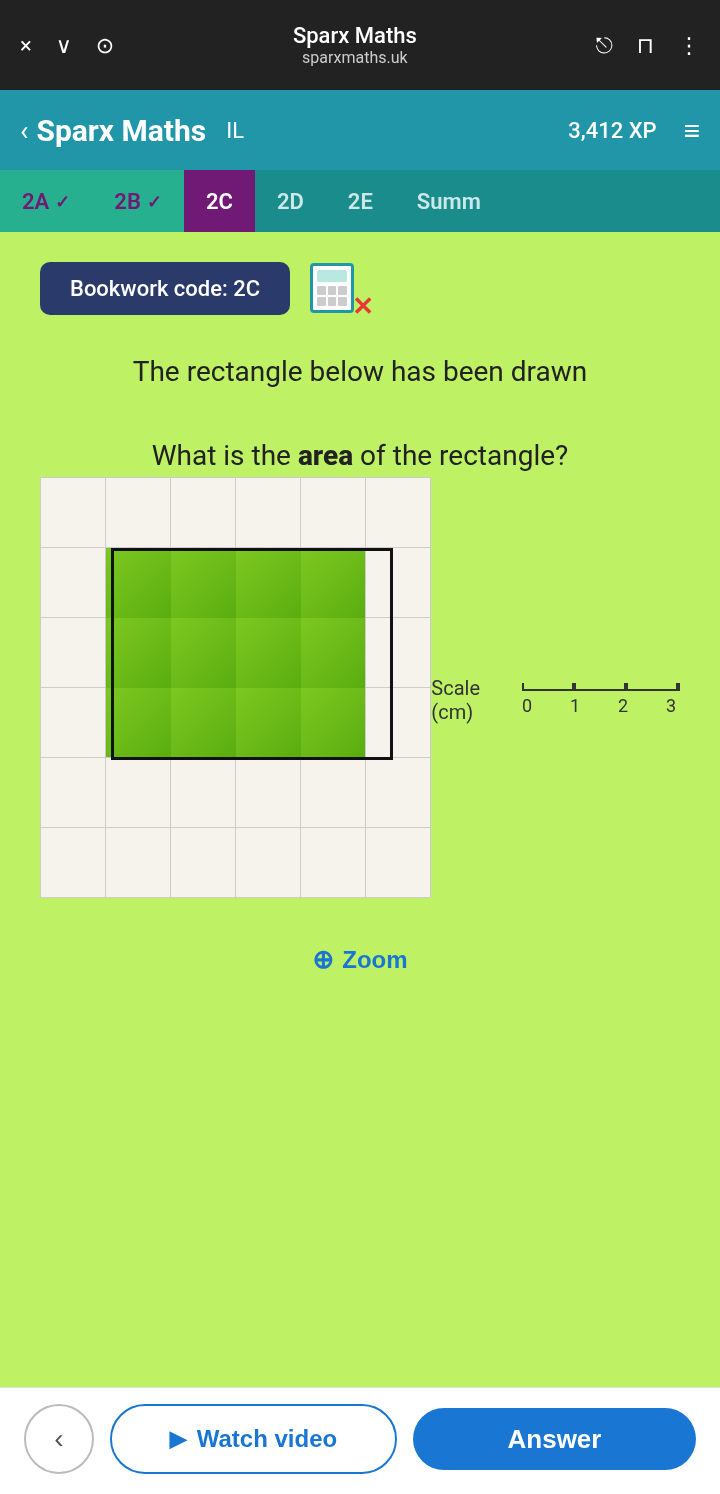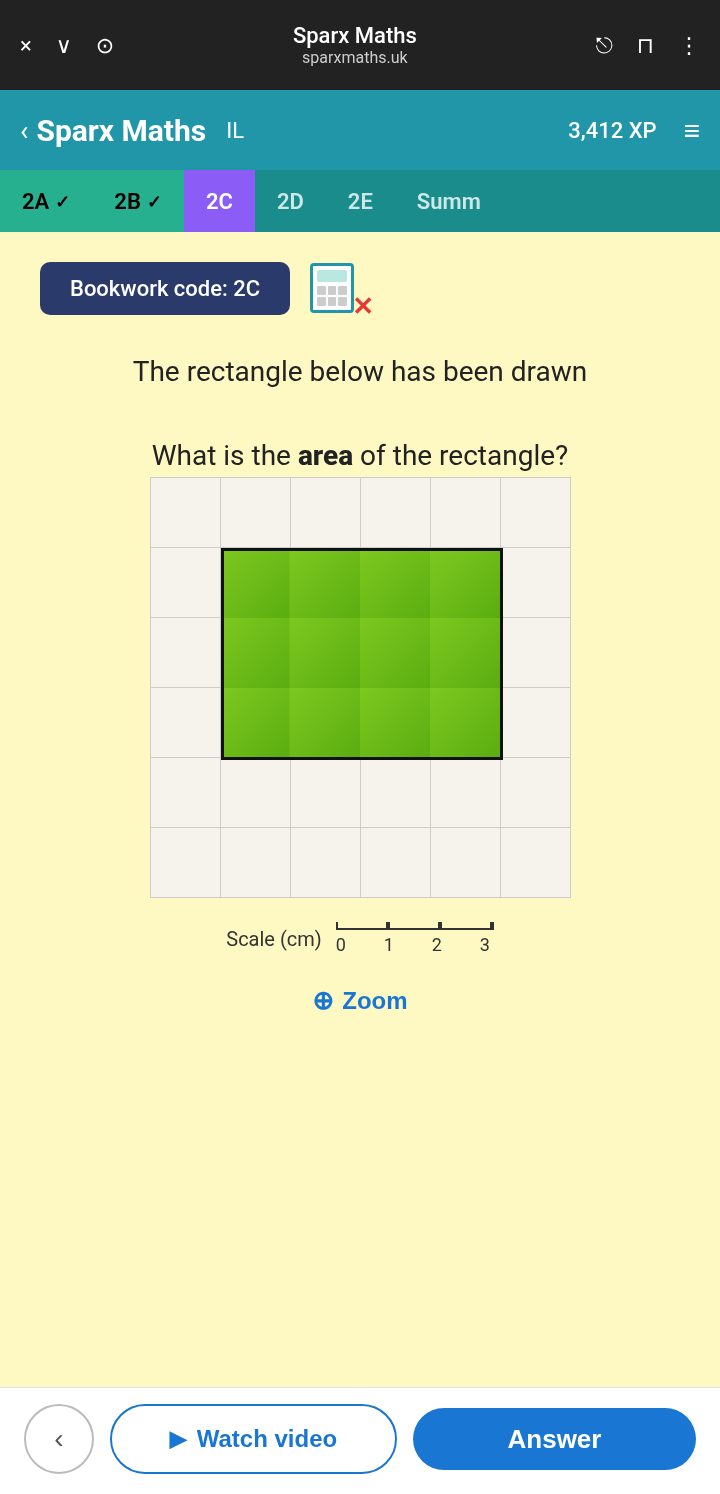--- a/index.html
+++ b/index.html
@@ -101,42 +101,42 @@
       height: 62px;
       overflow: hidden;
     }
     .tab-item {
       display: flex;
       align-items: center;
       justify-content: center;
       padding: 0 22px;
       font-size: 22px;
       font-weight: 600;
-      color: #000000;
+      color: #701a75;
       cursor: pointer;
       white-space: nowrap;
     }
     .tab-item.completed {
       background: #26b090;
     }
     .tab-item.active {
-      background: #8b5cf6;
+      background: #701a75;
       color: #fff;
     }
     .tab-item.inactive {
       color: #cde8e8;
     }
     .tab-check {
       margin-left: 6px;
       font-size: 18px;
     }
 
     
     .main-content {
-      background: #fef9c3;
+      background: #bef264;
       padding: 30px 40px;
       min-height: 1200px;
     }
 
     
     .bookwork-row {
       display: flex;
       align-items: center;
       gap: 20px;
       margin-bottom: 36px;
@@ -197,21 +197,21 @@
       line-height: 1.5;
       color: #222;
     }
     .question-text strong {
       font-weight: 800;
     }
 
     
     .diagram-container {
       display: flex;
-      flex-direction: column;
+      flex-direction: row;
       align-items: center;
       margin-bottom: 30px;
     }
     .grid-wrapper {
       position: relative;
       margin-bottom: 16px;
     }
     .grid-table {
       border-collapse: collapse;
       border: 1.5px solid #bbb;

